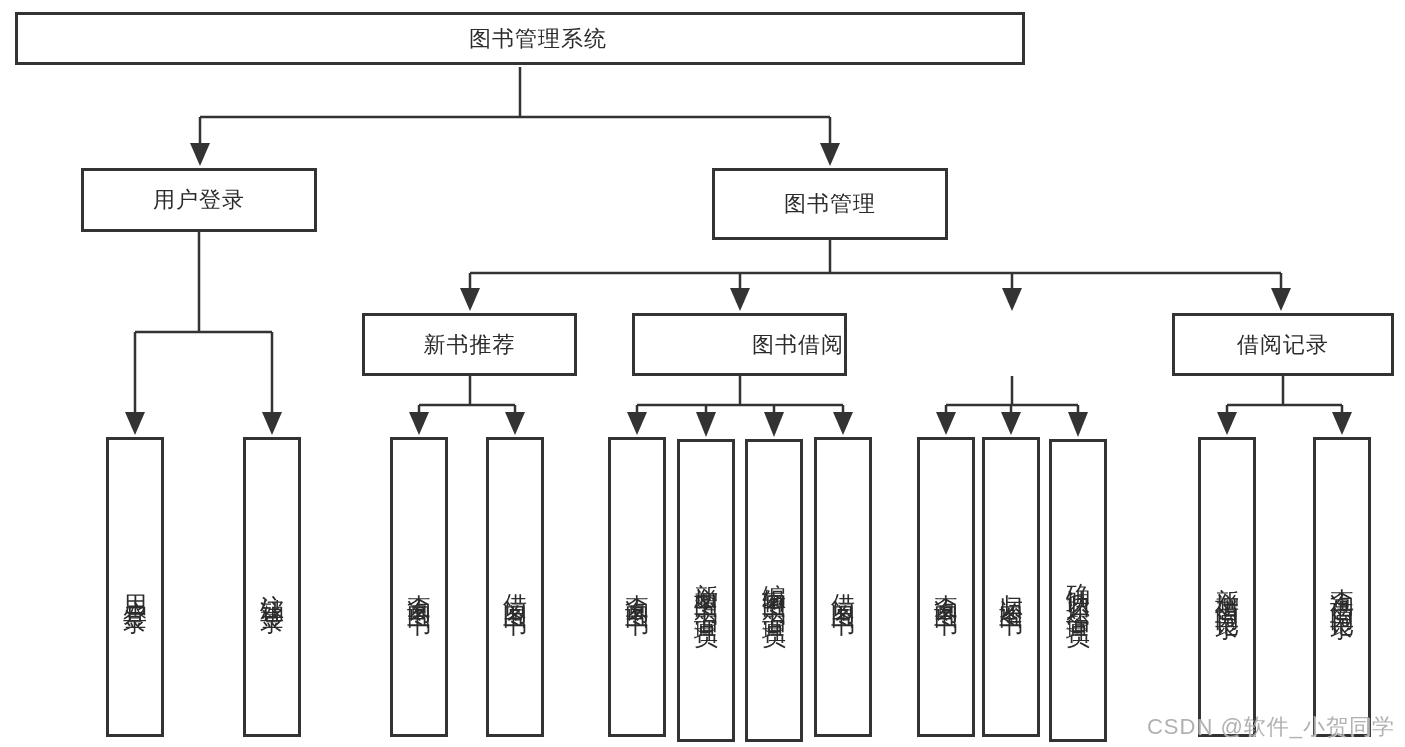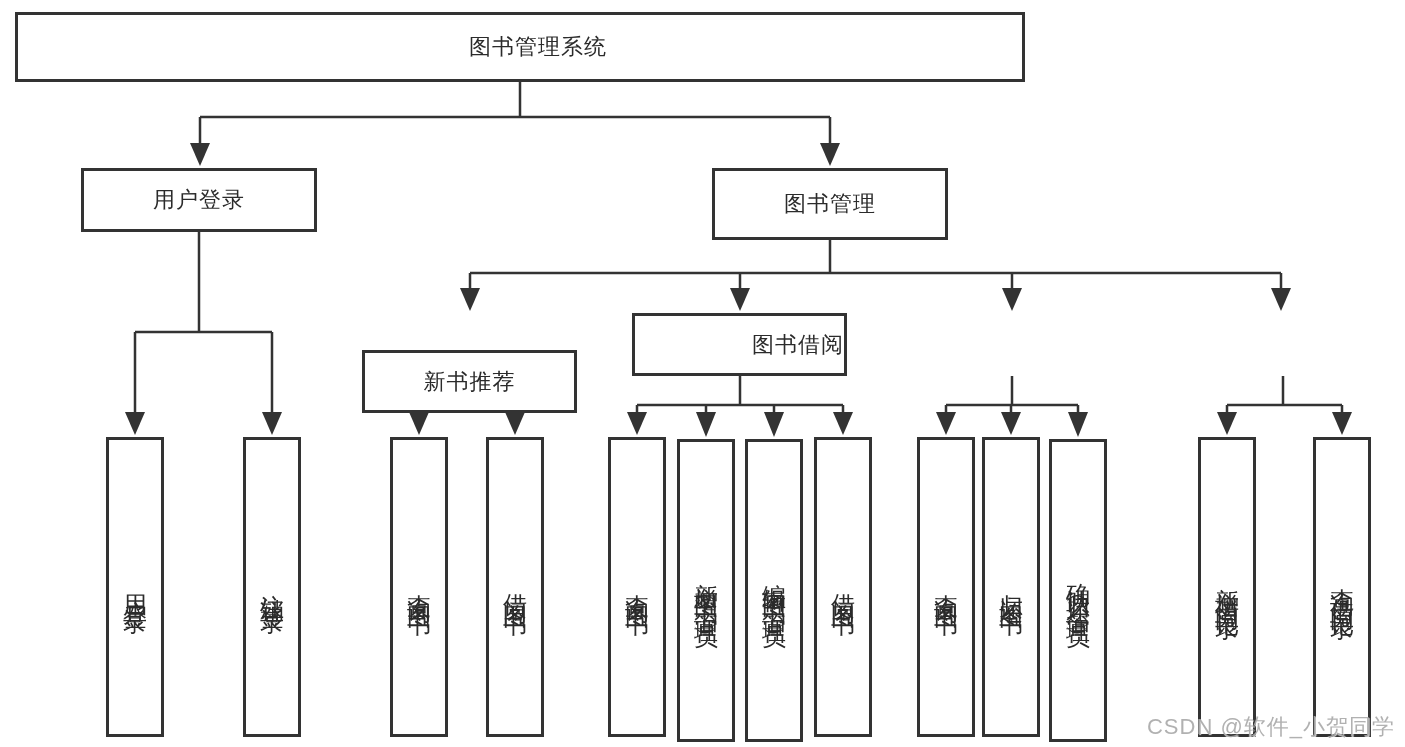--- a/index.html
+++ b/index.html
@@ -95,36 +95,39 @@
       <polygon points="1068,412 1088,412 1078,437"></polygon>
     </g>
 
     <g>
       <path d="M1283,376 V405 M1227,405 H1342 M1227,405 V415 M1342,405 V415"></path>
       <polygon points="1217,412 1237,412 1227,435"></polygon>
       <polygon points="1332,412 1352,412 1342,435"></polygon>
     </g>
   </svg>
 
-  <div class="hbox" style="left:15px;top:12px;width:1010px;height:70px;padding-left:36px;">
+  <div class="hbox" style="left:15px;top:12px;width:1010px;height:53px;padding-left:36px;">
     <span>图书管理系统</span>
   </div>
 
   <div class="hbox" style="left:81px;top:168px;width:236px;height:64px;">
     <span>用户登录</span>
   </div>
   <div class="hbox" style="left:712px;top:168px;width:236px;height:72px;">
     <span>图书管理</span>
   </div>
 
-  <div class="hbox" style="left:362px;top:313px;width:215px;height:63px;margin-top:37px;">
+  <div class="hbox" style="left:362px;top:313px;width:215px;height:63px;">
     <span>新书推荐</span>
   </div>
   <div class="hbox" style="left:632px;top:313px;width:215px;height:63px;justify-content:flex-end;">
     <span>图书借阅</span>
+  </div>
+  <div class="hbox" style="left:1172px;top:313px;width:222px;height:63px;">
+    <span>借阅记录</span>
   </div>
 
   <div class="vbox" style="left:106px;top:437px;width:58px;height:300px;">
     <span>用户登录</span>
   </div>
   <div class="vbox" style="left:243px;top:437px;width:58px;height:300px;">
     <span>注销登录</span>
   </div>
 
   <div class="vbox" style="left:390px;top:437px;width:58px;height:300px;">

